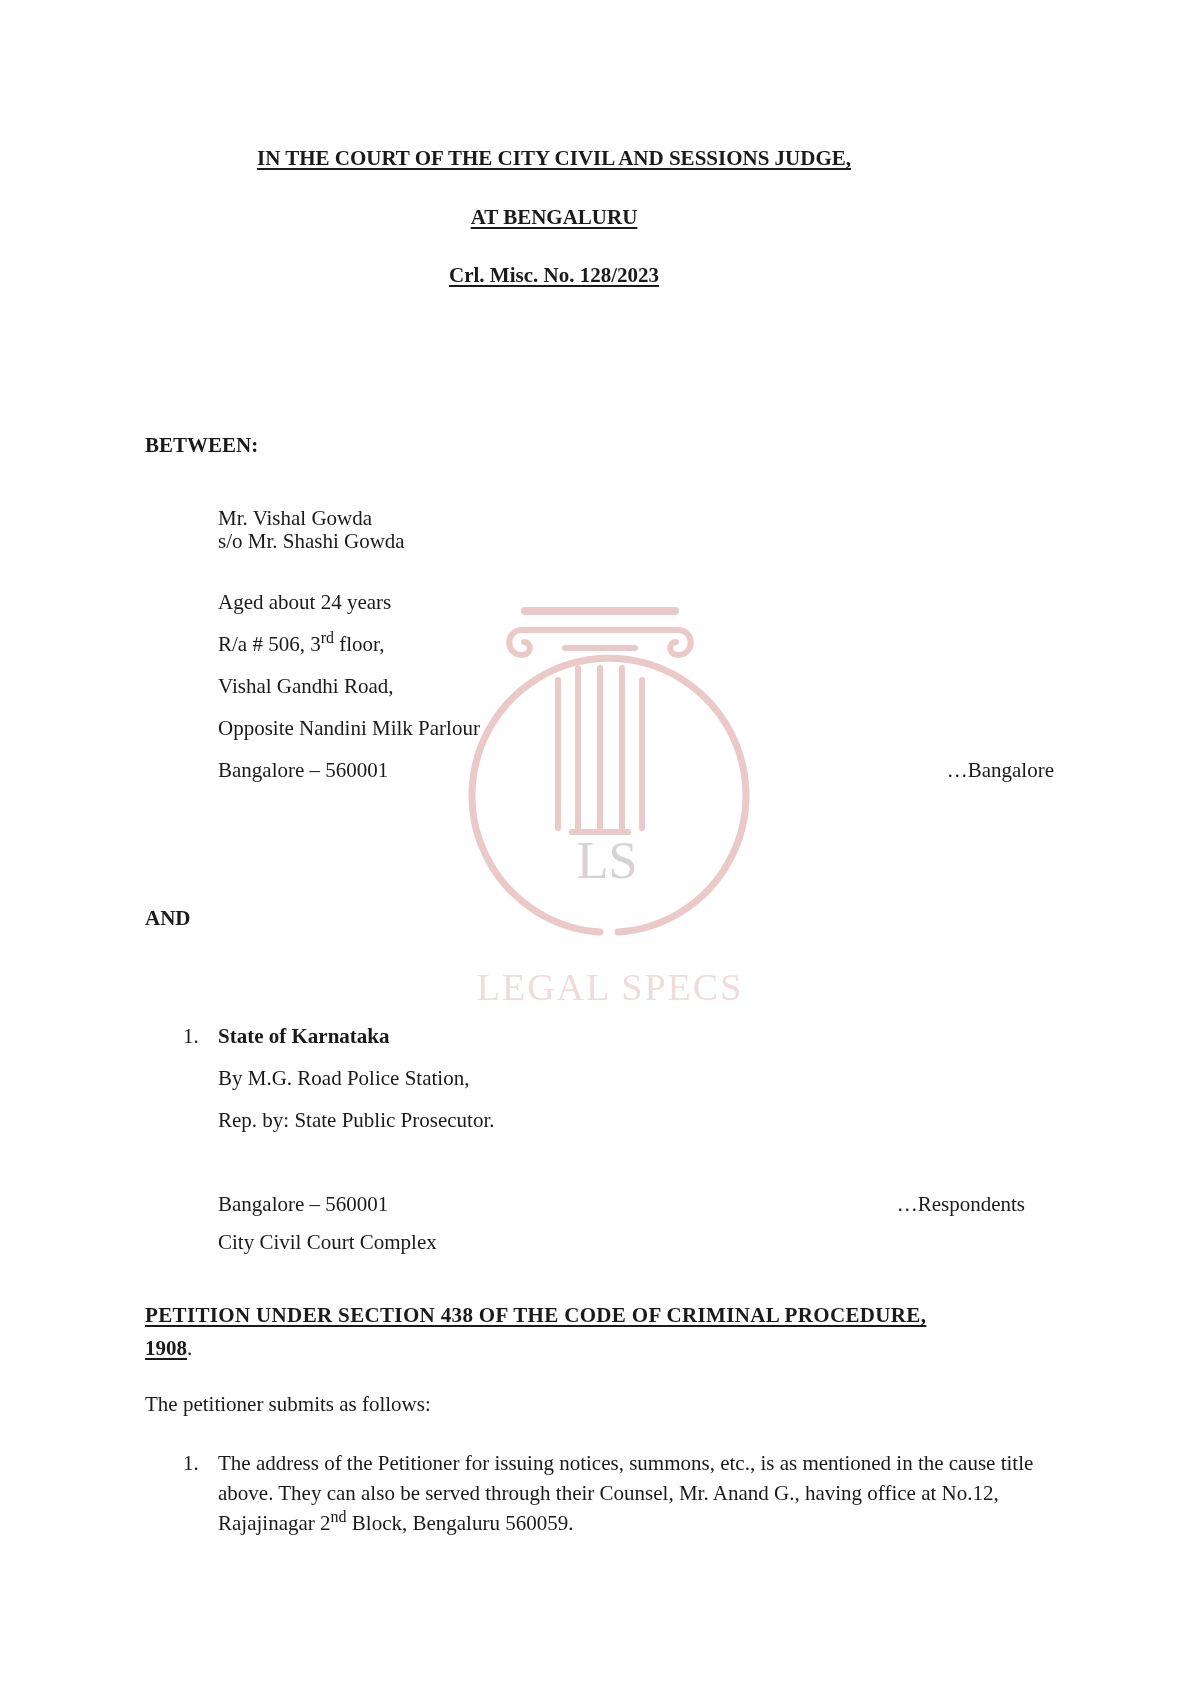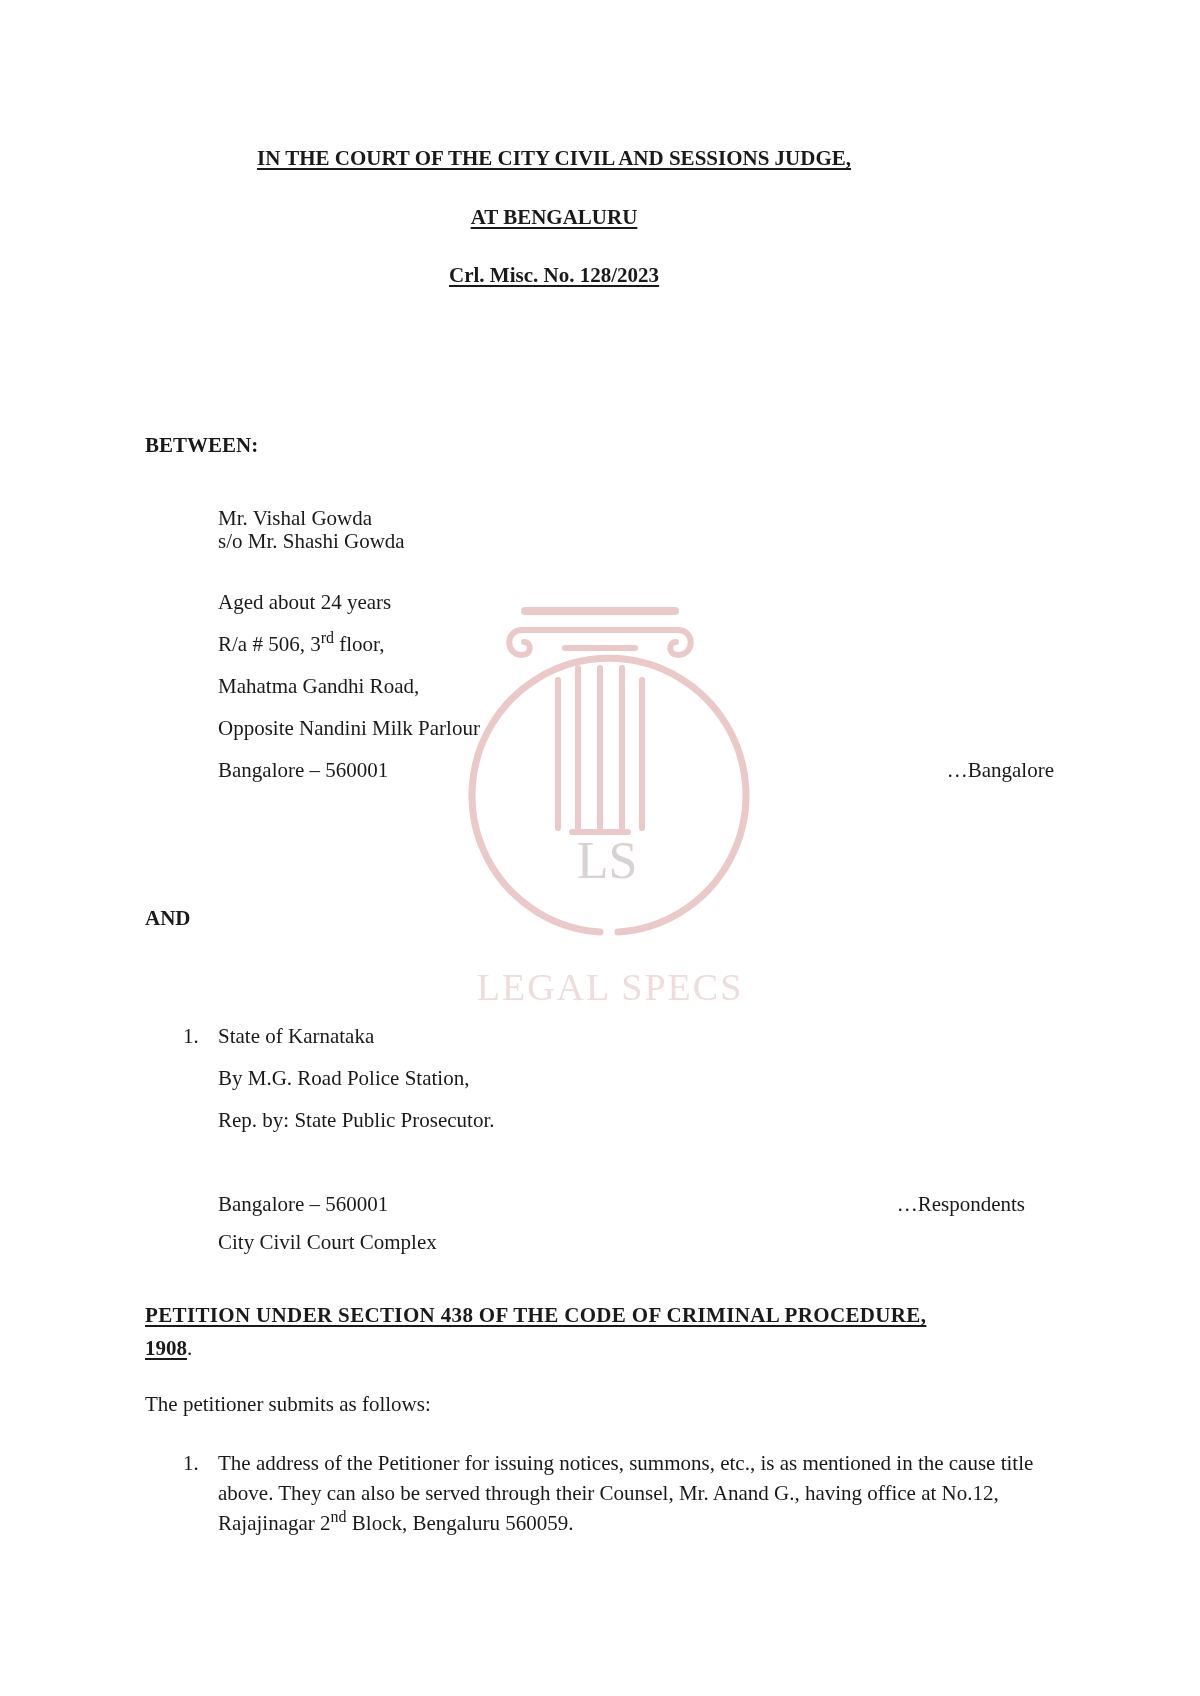--- a/index.html
+++ b/index.html
@@ -43,29 +43,29 @@
 <div class="abs txt center bold u" style="top:145px;">IN THE COURT OF THE CITY CIVIL AND SESSIONS JUDGE,</div>
 <div class="abs txt center bold u" style="top:204px;">AT BENGALURU</div>
 <div class="abs txt center bold u" style="top:262px;">Crl. Misc. No. 128/2023</div>
 
 <div class="abs txt bold" style="left:145px; top:432px;">BETWEEN:</div>
 
 <div class="abs txt" style="left:218px; top:505px;">Mr. Vishal Gowda</div>
 <div class="abs txt" style="left:218px; top:522px;margin-top:6px;">s/o Mr. Shashi Gowda</div>
 <div class="abs txt" style="left:218px; top:589px;">Aged about 24 years</div>
 <div class="abs txt" style="left:218px; top:631px;"><span>R/a # 506, 3</span><sup>rd</sup><span> floor,</span></div>
-<div class="abs txt" style="left:218px; top:673px;">Mahatma Gandhi Road,</div>
+<div class="abs txt" style="left:218px; top:673px;">Vishal Gandhi Road,</div>
 <div class="abs txt" style="left:218px; top:715px;">Opposite Nandini Milk Parlour</div>
 <div class="abs txt" style="left:218px; top:757px;">Bangalore – 560001</div>
 <div class="abs txt right-tag" style="left:800px; width:254px; top:757px;">…Bangalore</div>
 
 <div class="abs txt bold" style="left:145px; top:905px;">AND</div>
 
 <div class="abs txt" style="left:183px; top:1023px;">1.</div>
-<div class="abs txt" style="left:218px; top:1023px;">State of Karnataka</div>
+<div class="abs txt" style="left:218px; top:1023px;font-weight:bold;">State of Karnataka</div>
 <div class="abs txt" style="left:218px; top:1065px;">By M.G. Road Police Station,</div>
 <div class="abs txt" style="left:218px; top:1107px;">Rep. by: State Public Prosecutor.</div>
 <div class="abs txt" style="left:218px; top:1187px;margin-top:42px;">City Civil Court Complex</div>
 <div class="abs txt" style="left:218px; top:1191px;">Bangalore – 560001</div>
 <div class="abs txt right-tag" style="left:767px; width:258px; top:1191px;">…Respondents</div>
 
 <div class="abs txt bold u" style="left:145px; top:1302px; letter-spacing:0.35px;">PETITION UNDER SECTION 438 OF THE CODE OF CRIMINAL PROCEDURE,</div>
 <div class="abs txt bold" style="left:145px; top:1335px;"><span class="u">1908</span><span style="font-weight:normal;">.</span></div>
 
 <div class="abs txt" style="left:145px; top:1391px;">The petitioner submits as follows:</div>

